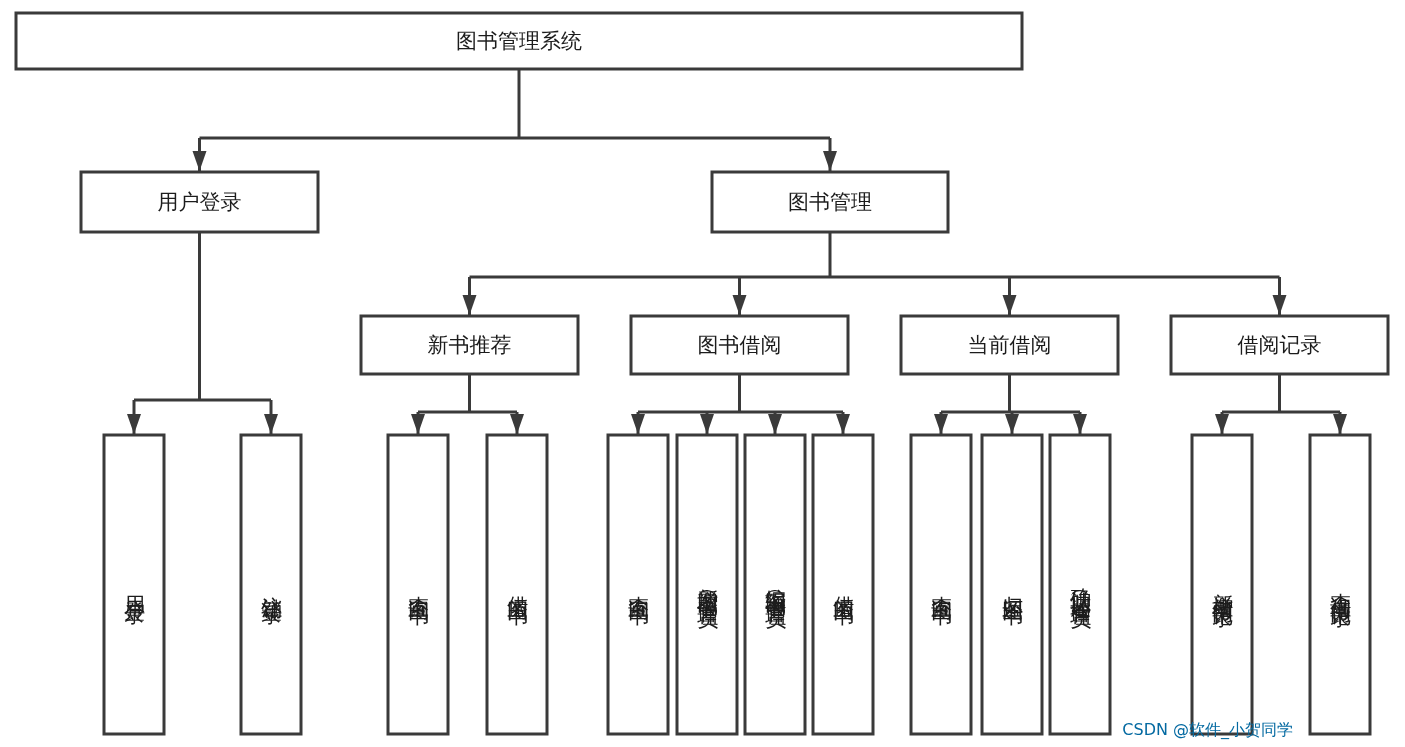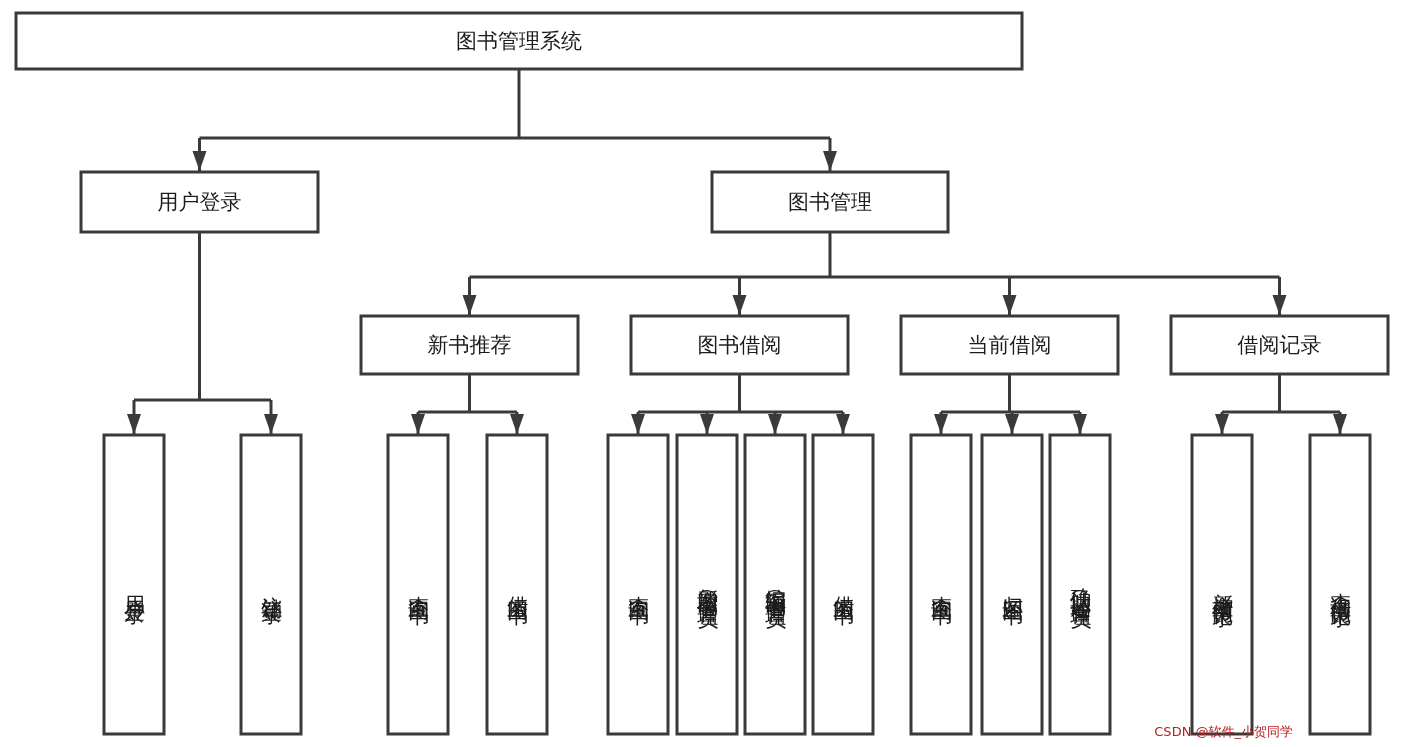--- a/index.html
+++ b/index.html
@@ -62,22 +62,22 @@
     align-items: center;
     justify-content: center;
     white-space: nowrap;
     pointer-events: none;
   }
   .watermark {
     position: absolute;
     right: 8px;
     bottom: 6px;
     font-family: "DejaVu Sans", "Liberation Sans", sans-serif;
-    font-size: 13px;
-    color: #b91c1c;
+    font-size: 16px;
+    color: #0369a1;
     white-space: nowrap;
   }
 </style>
 </head>
 <body>
 
 <div id="diagram-root">
 
   <svg id="tree-svg" viewBox="0 0 1405 747">
     <g id="connectors-layer">

